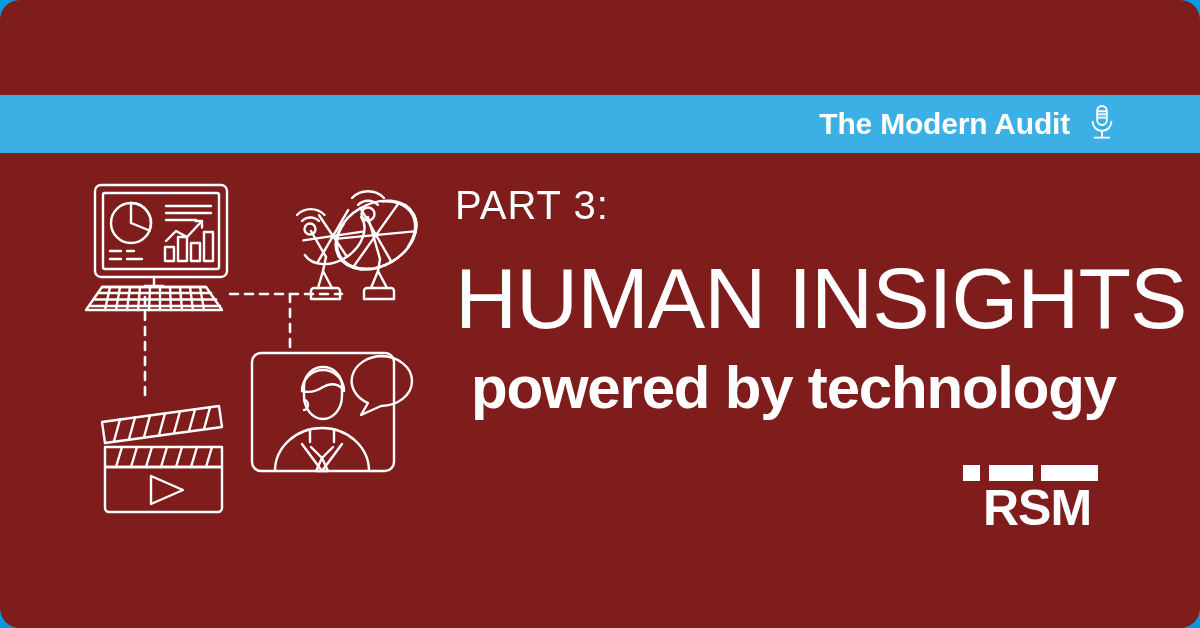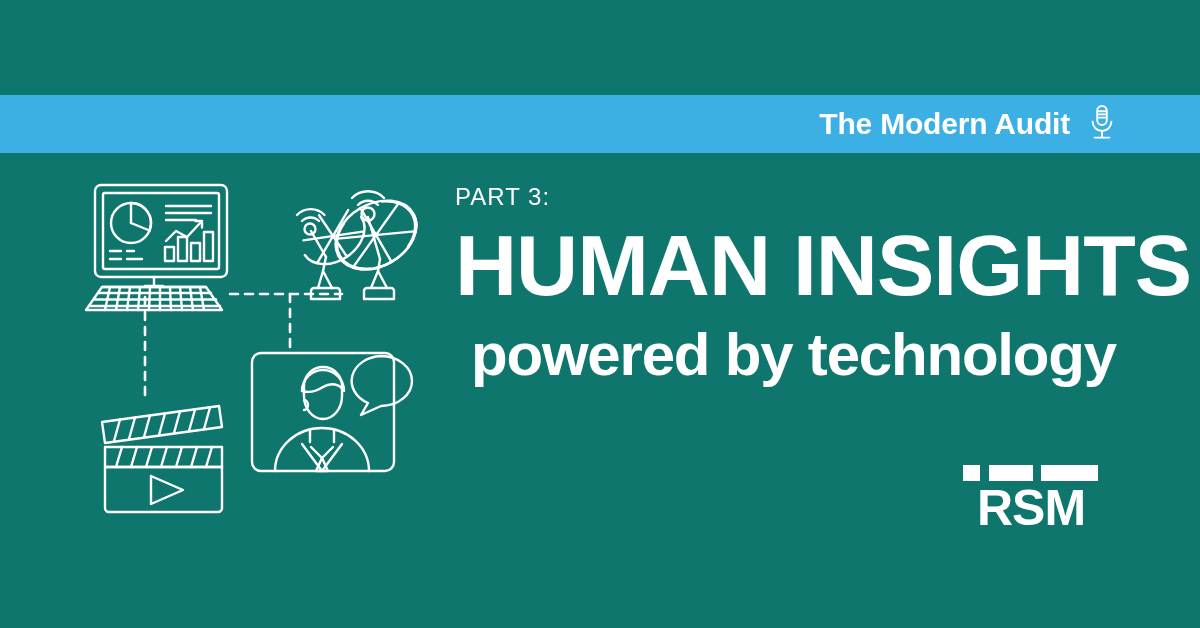--- a/index.html
+++ b/index.html
@@ -3,21 +3,22 @@
 <meta charset="utf-8">
 <style>
   html,body{margin:0;padding:0;}
   body{
     width:1200px;height:628px;overflow:hidden;
     font-family:"Liberation Sans", sans-serif;
     background:#039bdf;
   }
   .canvas{
     position:relative;width:1200px;height:628px;
-    background:#0f766e;
+    background:#7f1d1d;
+    border-radius:20px;
   }
 
   
   .banner{
     position:absolute;left:0;top:95px;width:1200px;height:58px;
     background:#3cb0e5;
   }
   .banner-inner{
     position:absolute;right:84px;top:0;height:58px;
     display:flex;align-items:center;gap:18px;
@@ -27,26 +28,26 @@
     letter-spacing:-0.2px;line-height:1;white-space:nowrap;
     font-family:"Liberation Sans", sans-serif;
   }
   .mic-icon{display:block;width:28px;height:40px;}
 
   
   .headline{
     position:absolute;left:455px;top:185px;width:660px;
   }
   .kicker{
-    color:#ffffff;font-size:24px;font-weight:300;
-    letter-spacing:1px;line-height:1;margin:0 0 14px 0;
+    color:#ffffff;font-size:40px;font-weight:300;
+    letter-spacing:1px;line-height:1;margin:0 0 31px 0;
     font-family:"Liberation Sans", sans-serif;
   }
   .h-main{
-    color:#ffffff;font-size:86px;font-weight:700;
+    color:#ffffff;font-size:86px;font-weight:400;
     letter-spacing:-1px;line-height:0.98;margin:0 0 8px 0;
     white-space:nowrap;
     font-family:"Liberation Sans", sans-serif;
   }
   .h-sub{
     color:#ffffff;font-size:60px;font-weight:bold;
     letter-spacing:-1.2px;line-height:1.05;margin:16px;
     white-space:nowrap;
     font-family:"Liberation Sans", sans-serif;
   }
@@ -54,21 +55,21 @@
   
   .rsm{
     position:absolute;left:963px;top:465px;width:135px;height:70px;
   }
   .rsm-bars{position:relative;height:16px;}
   .rsm-bar{position:absolute;top:0;height:16px;background:#ffffff;}
   .rsm-bar.b1{left:0;width:17px;}
   .rsm-bar.b2{left:26px;width:44px;}
   .rsm-bar.b3{left:78px;width:57px;}
   .rsm-word{
-    position:absolute;left:14px;top:18px;
+    position:absolute;left:20px;top:18px;
     color:#ffffff;font-size:50px;font-weight:bold;
     letter-spacing:-1px;line-height:1;
     font-family:"Liberation Sans", sans-serif;
   }
 
   
   .illo{position:absolute;left:80px;top:175px;width:350px;height:340px;}
   .illo svg{display:block;}
 </style>
 </head>

